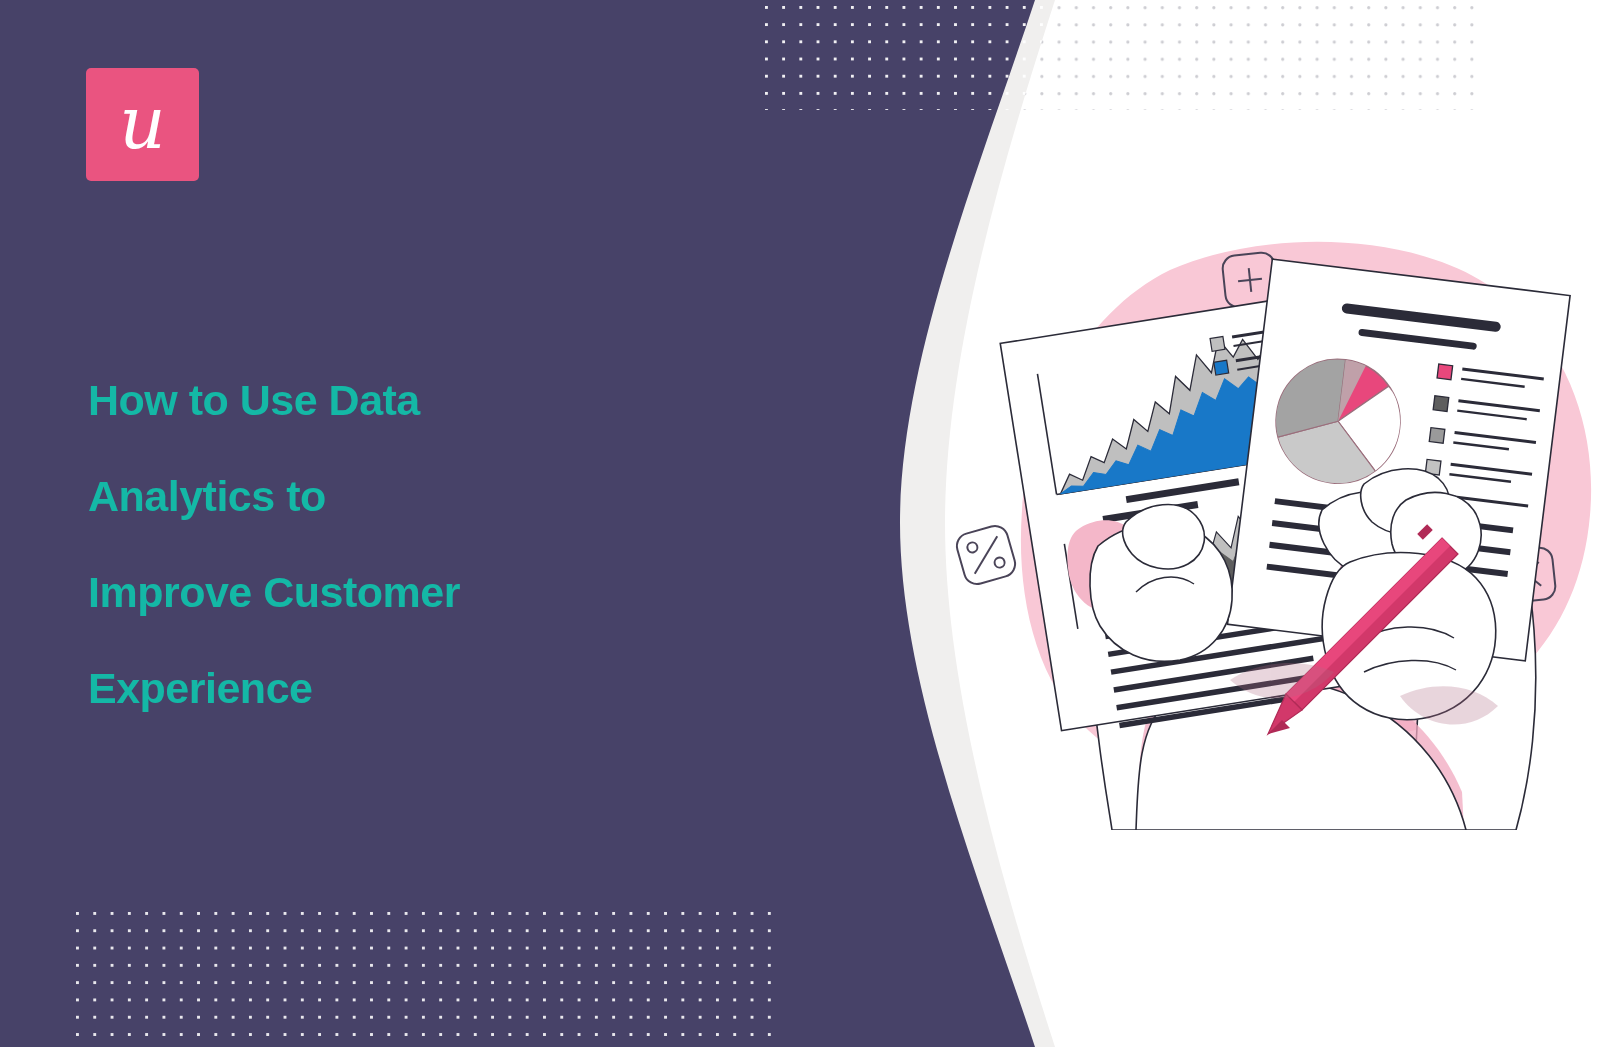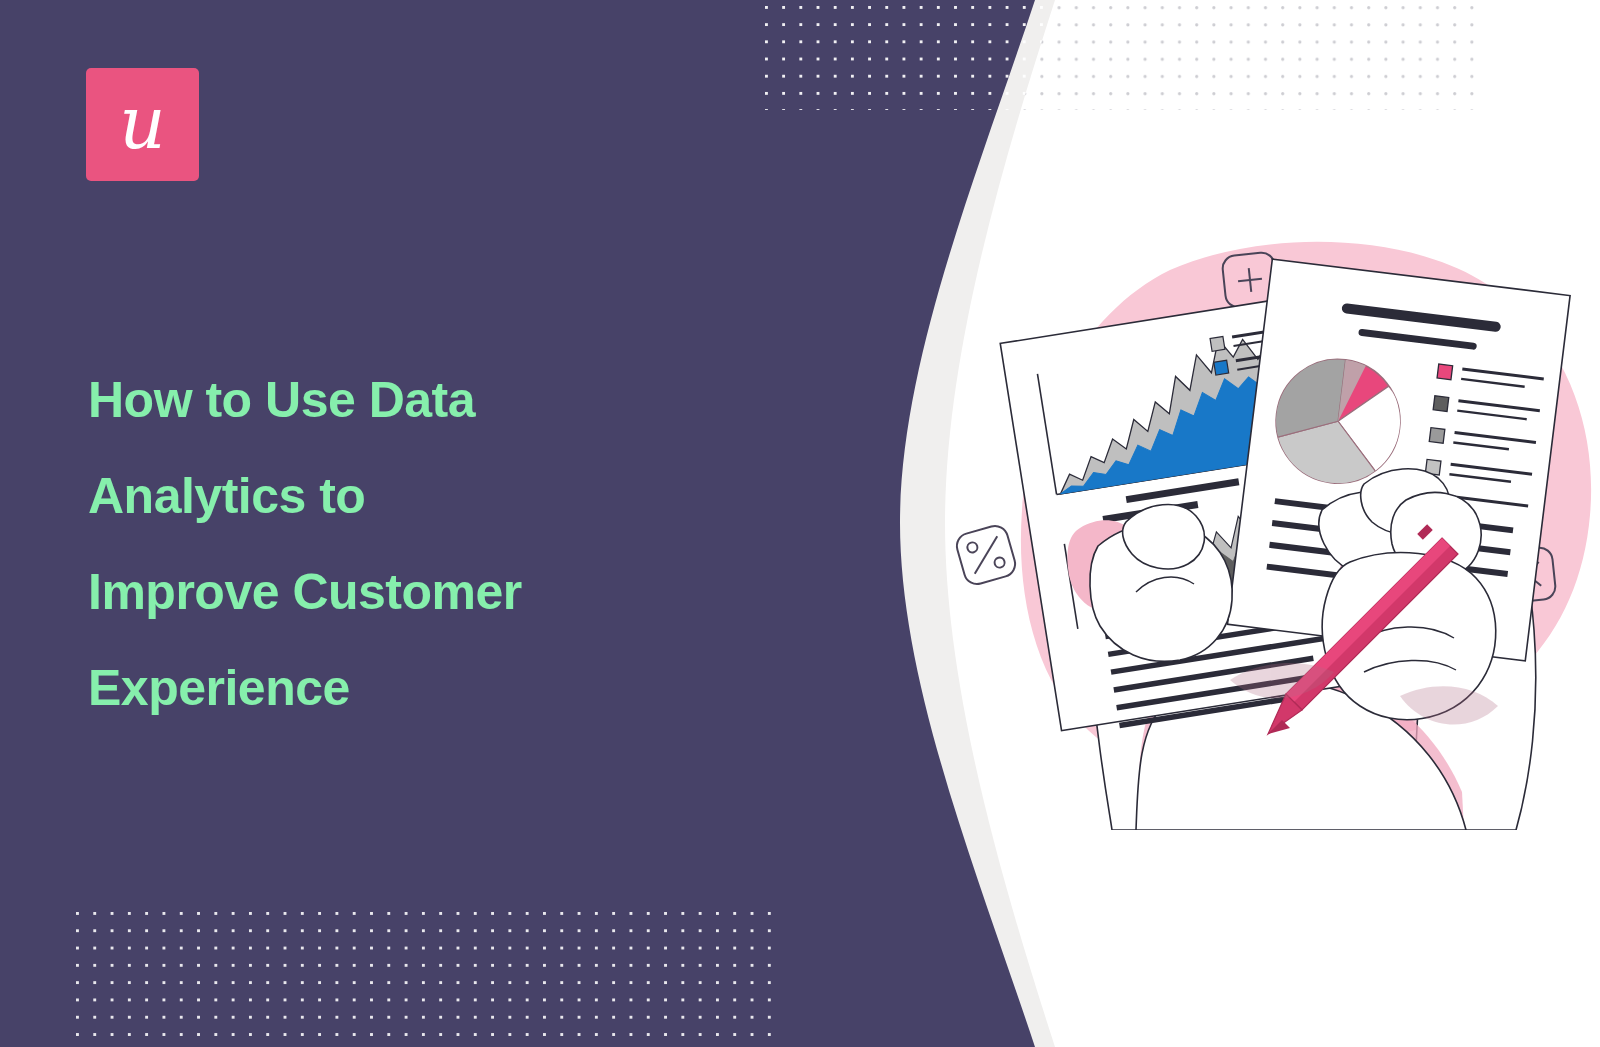--- a/index.html
+++ b/index.html
@@ -44,24 +44,24 @@
     font-size:72px;
     font-weight:400;
     line-height:1;
     transform:translateY(-2px);
     letter-spacing:0;
   }
   
   .headline{
     position:absolute; left:88px; top:352px;
     width:720px;
-    color:#86efac;
+    color:#14b8a6;
     font-family:"Liberation Sans", sans-serif;
     font-weight:bold;
-    font-size:50px;
+    font-size:43px;
     line-height:96px;
     letter-spacing:-0.5px;
     z-index:8;
     white-space:pre-line;
   }
   
   .illus{
     position:absolute; left:930px; top:210px;
     width:680px; height:620px;
     z-index:7;

